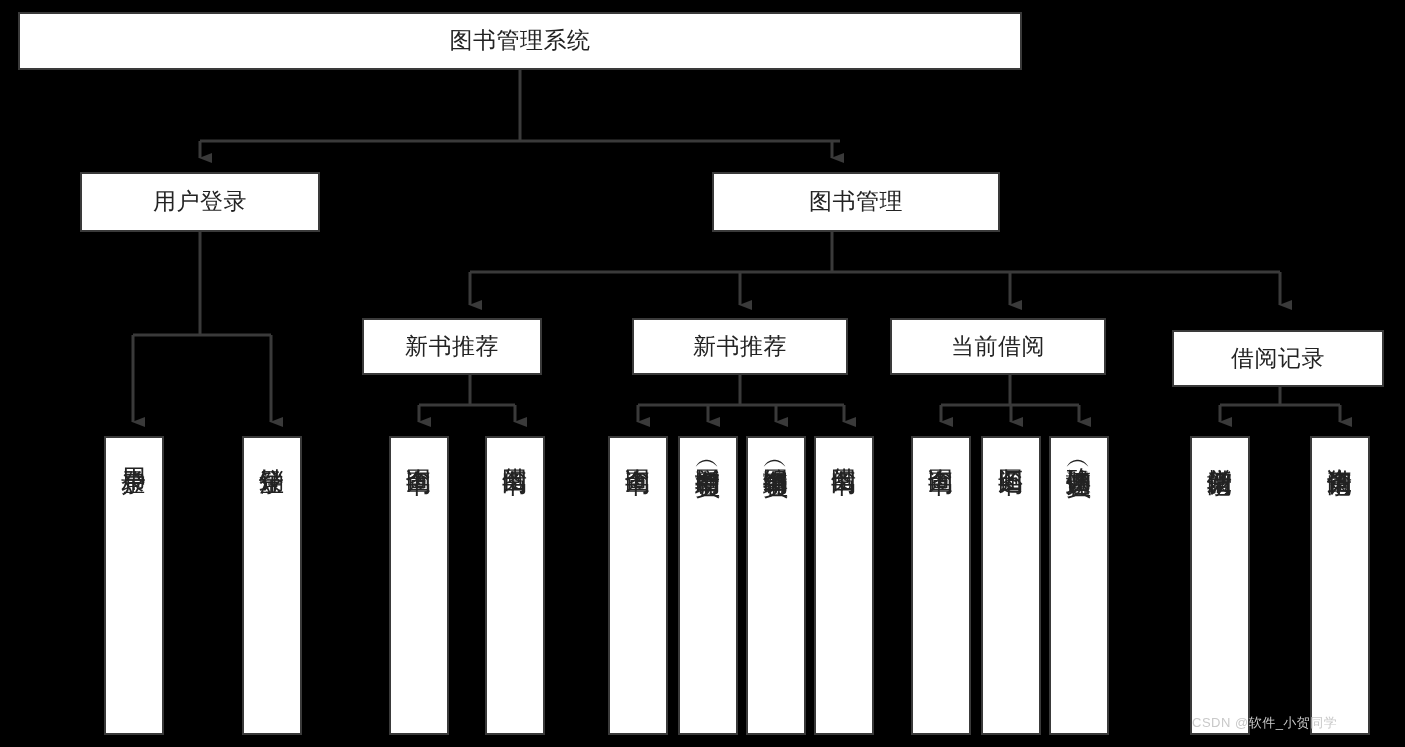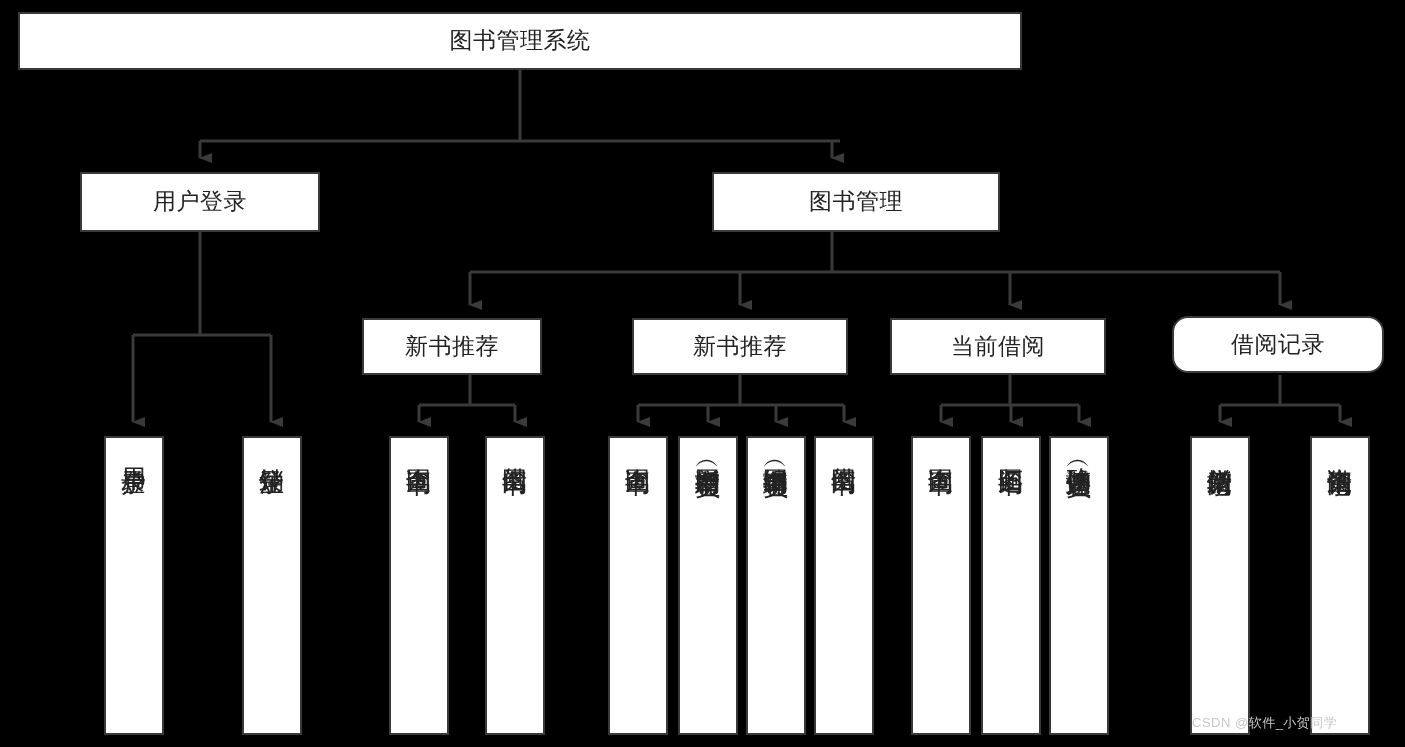--- a/index.html
+++ b/index.html
@@ -130,21 +130,21 @@
 
   <div class="node node-h" style="left: 362px; top: 318px; width: 180px; height: 57px;">
     <span>新书推荐</span>
   </div>
   <div class="node node-h" style="left: 632px; top: 318px; width: 216px; height: 57px;">
     <span>新书推荐</span>
   </div>
   <div class="node node-h" style="left: 890px; top: 318px; width: 216px; height: 57px;">
     <span>当前借阅</span>
   </div>
-  <div class="node node-h" style="left: 1172px; top: 316px; width: 212px; height: 57px; border-radius: 16px;">
+  <div class="node node-h" style="left: 1172px; top: 330px; width: 212px; height: 57px;">
     <span>借阅记录</span>
   </div>
 
   <div class="node node-v" style="left: 104px; top: 436px; width: 60px; height: 299px;">
     <span class="vtext">用户登录</span>
   </div>
   <div class="node node-v" style="left: 242px; top: 436px; width: 60px; height: 299px;">
     <span class="vtext">注销登录</span>
   </div>
   <div class="node node-v" style="left: 389px; top: 436px; width: 60px; height: 299px;">

